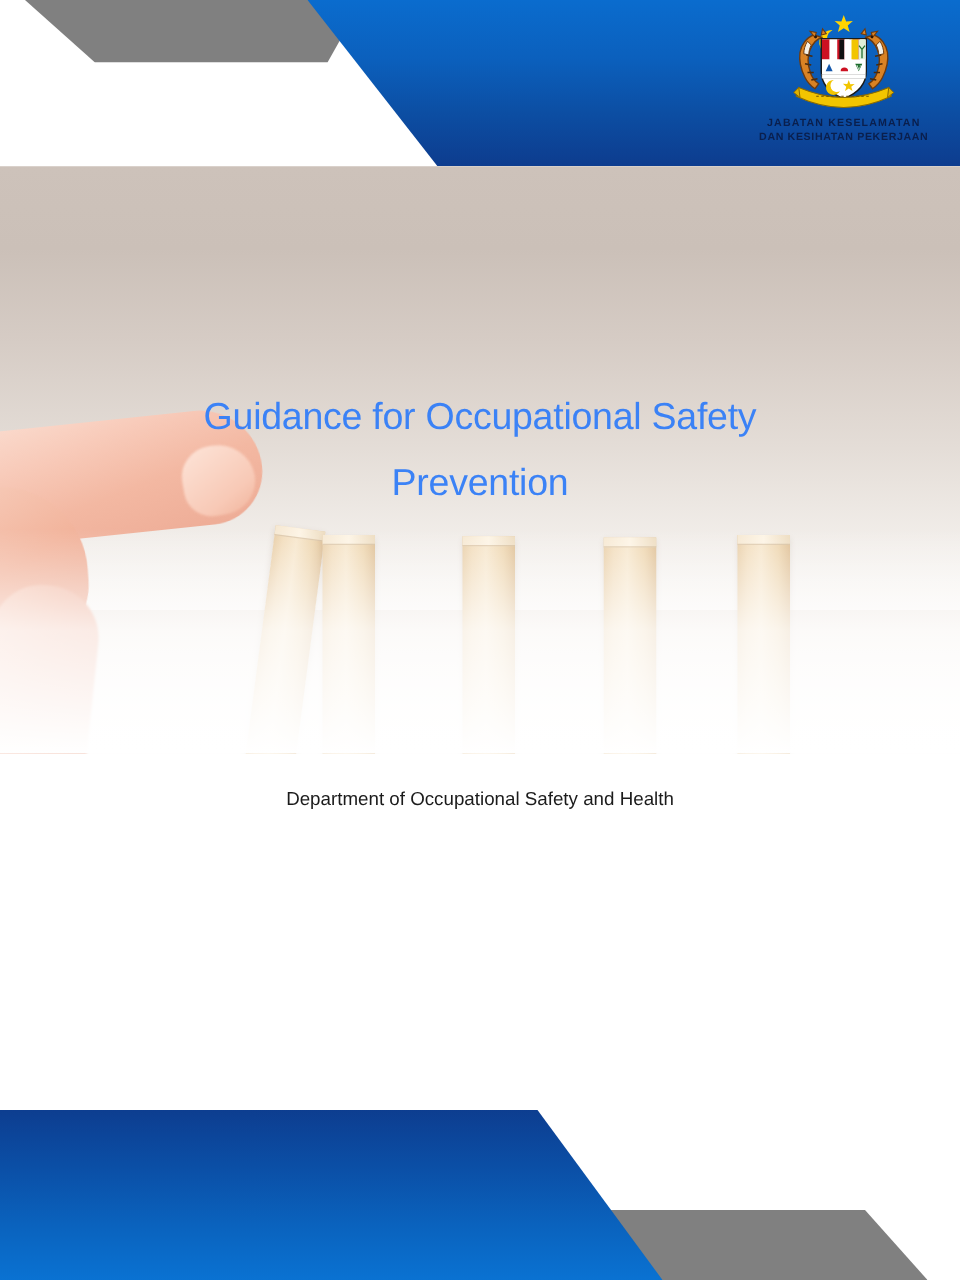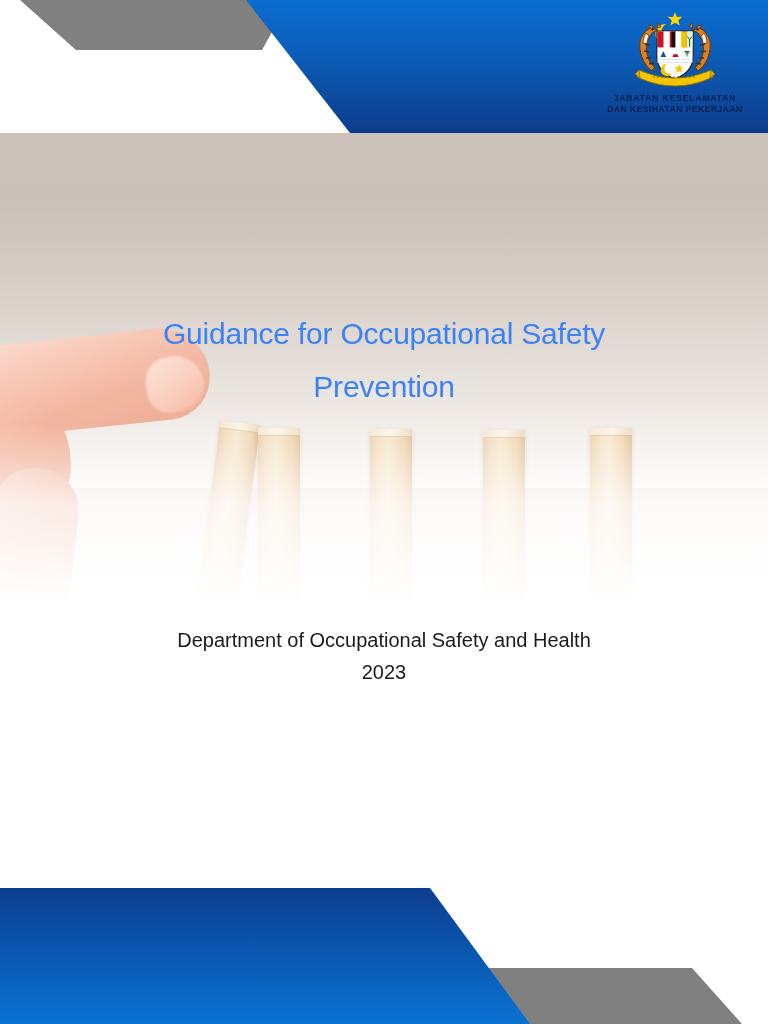--- a/index.html
+++ b/index.html
@@ -220,21 +220,21 @@
     position: absolute;
     z-index: 6;
     left: 84px;
     top: 624px;
     width: 600px;
     text-align: center;
   }
   .author-line {
     color: #1b1b1b;
     font-family: "Liberation Sans", sans-serif;
-    font-size: 20px;
+    font-size: 15px;
     font-weight: 400;
     line-height: 32px;
   }
 
   
   .bottom-banner {
     position: absolute;
     left: 0;
     bottom: 0;
     width: 768px;
@@ -365,21 +365,20 @@
     <div class="photo-fade"></div>
   </div>
 
   <div class="title-wrap">
     <div class="title-line">Guidance for Occupational Safety</div>
     <div class="title-line">Prevention</div>
   </div>
 
   <div class="author-wrap">
     <div class="author-line">Department of Occupational Safety and Health</div>
-    <div class="author-line">2023</div>
   </div>
 
   <div class="bottom-banner">
     <div class="bottom-gray"></div>
     <div class="bottom-blue"></div>
   </div>
 
 </div>
 
 </body></html>

